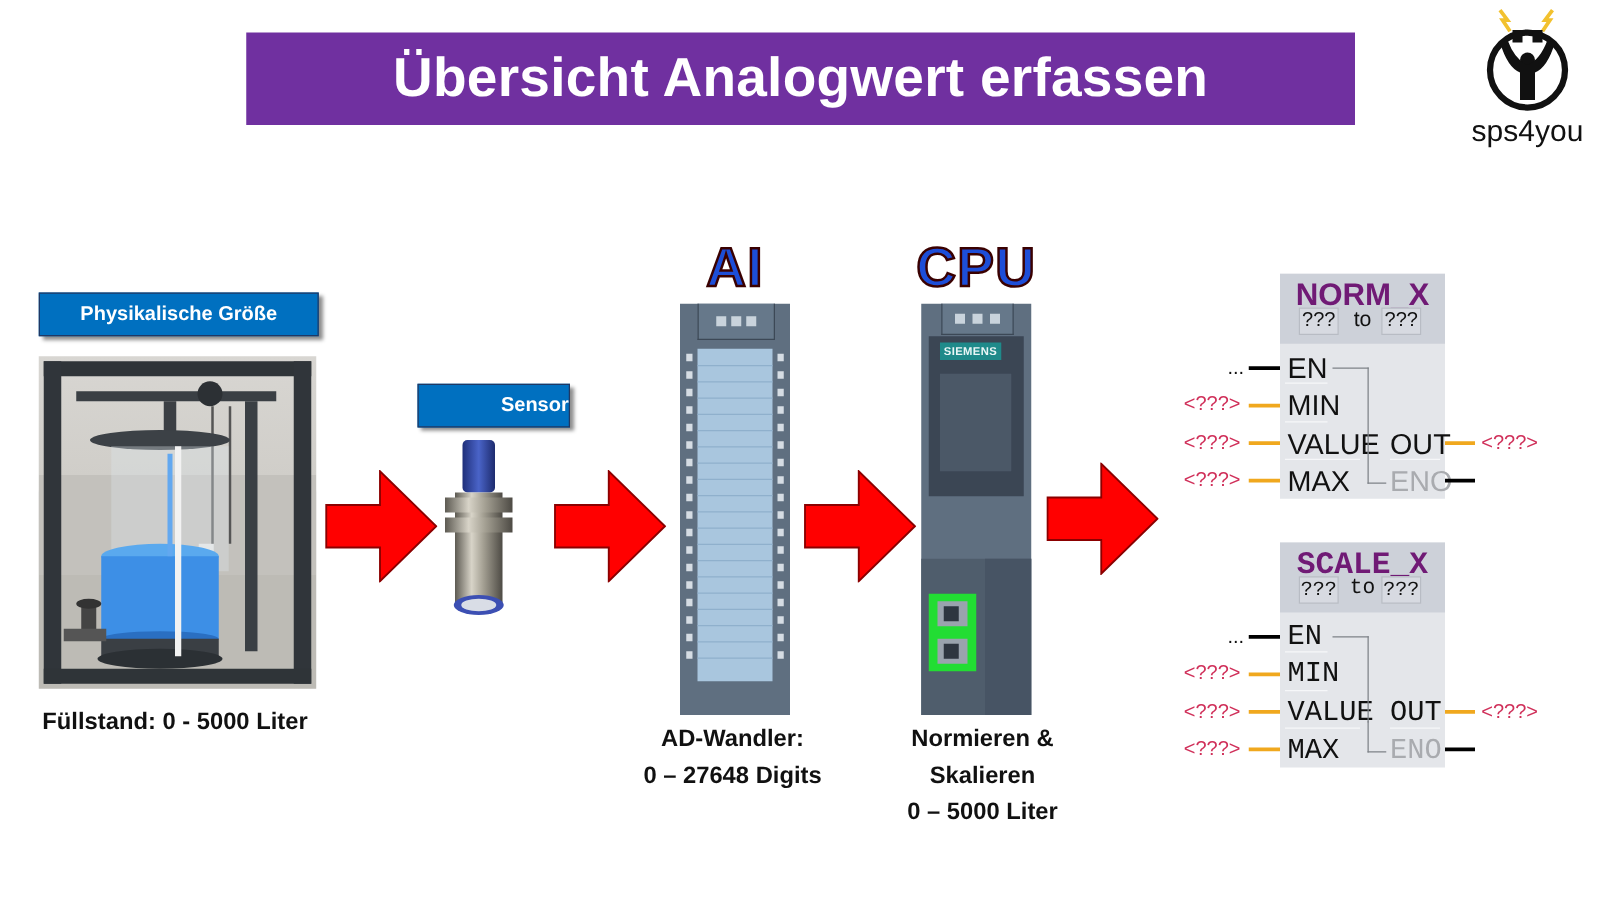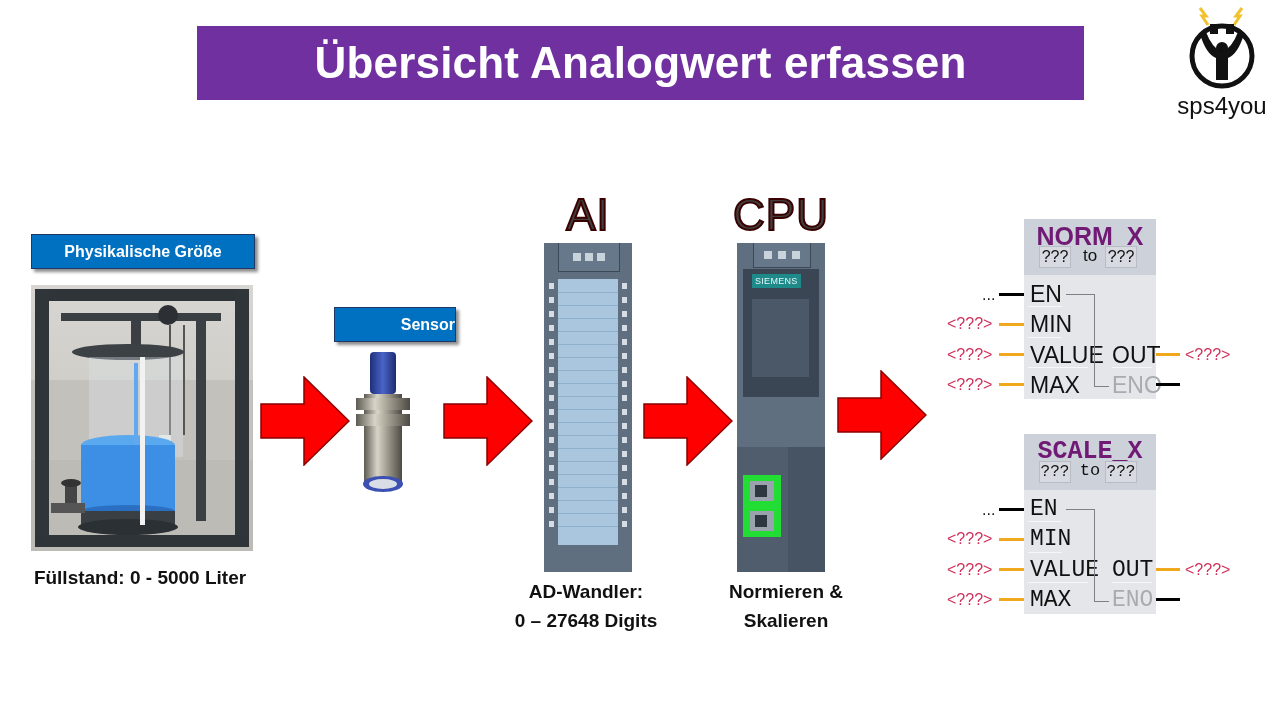--- a/index.html
+++ b/index.html
@@ -21,41 +21,41 @@
                 display:flex; align-items:center; justify-content:center; font-size:16px;
                 box-shadow:3px 3px 3px rgba(0,0,0,0.45); }
 
   
   .tank { left:31px; top:285px; width:222px; height:266px; overflow:hidden;
           background:linear-gradient(#d8d6d2 0%, #cfcdc8 40%, #b9b7b2 41%, #c9c7c3 100%); }
 
   .caption { font-weight:bold; font-size:19px; text-align:center; line-height:29px; color:#111; }
 
   
-  .big-red { font-weight:normal; font-size:44px; color:#404040; text-align:center;
+  .big-red { font-weight:bold; font-size:44px; color:#1d4ed8; text-align:center;
              -webkit-text-stroke:2px #3a0000; letter-spacing:1px; }
 
   
   .arrow { width:90px; height:90px; }
 
   
   .ai-module { left:544px; top:243px; width:88px; height:329px; background:#5f6f80; }
   .ai-top { position:absolute; left:14px; top:0; width:60px; height:28px; border:1px solid #3c4856; border-top:none; background:#66788a; }
   .ai-top i { position:absolute; top:10px; width:8px; height:8px; background:#c9d3dc; }
   .ai-face { position:absolute; left:14px; top:36px; width:60px; height:266px; background:#a9c6de; }
   .ai-face b { position:absolute; left:0; width:60px; height:1px; background:#8fb0cc; }
   .ai-led { position:absolute; width:5px; height:6px; background:#d6dde4; }
 
   
   .cpu-module { left:737px; top:243px; width:88px; height:329px; background:#5f6f80; }
   .cpu-top { position:absolute; left:16px; top:0; width:56px; height:24px; border:1px solid #3c4856; border-top:none; background:#66788a; }
   .cpu-top i { position:absolute; top:8px; width:8px; height:8px; background:#c9d3dc; }
   .cpu-display { position:absolute; left:6px; top:26px; width:76px; height:128px; background:#3b4654; }
   .siemens { position:absolute; left:9px; top:5px; height:14px; padding:0 3px; background:#1f8a8a; color:#e9f6f6;
-             font-size:9px; font-weight:normal; line-height:14px; letter-spacing:0.3px; }
+             font-size:9px; font-weight:bold; line-height:14px; letter-spacing:0.3px; }
   .cpu-screen { position:absolute; left:9px; top:30px; width:57px; height:78px; background:#4b5867; }
   .cpu-lower { position:absolute; left:0; top:204px; width:88px; height:125px; background:#4f5d6c; }
   .cpu-lower-right { position:absolute; left:51px; top:0; width:37px; height:125px; background:#475464; }
   .port-block { position:absolute; left:6px; top:28px; width:38px; height:62px; background:#22dd33; }
   .port { position:absolute; left:7px; width:24px; height:20px; background:#9aa3ad; }
   .port i { position:absolute; left:5px; top:4px; width:12px; height:12px; background:#2e3640; }
 
   
   .fb { width:132px; height:180px; background:#e4e6ea; }
   .fb-head { position:absolute; left:0; top:0; width:132px; height:56px; background:#cdd1d9; }
@@ -263,20 +263,21 @@
         </div>
       <div class="port" style="top:36px">
           <i></i>
         </div>
     </div>
   </div>
 </div>
 <div class="abs caption" style="left:686px; top:577px; width:200px;">
   <div>Normieren &amp;</div>
   <div>Skalieren</div>
+  <div>0 – 5000 Liter</div>
 </div>
 
 <svg class="abs arrow" style="left:837px; top:370px;" viewBox="0 0 90 90">
   <polygon points="1,28 44,28 44,1 89,45 44,89 44,62 1,62" fill="#ff0000" stroke="#8b0000" stroke-width="1.5"></polygon>
 </svg>
 
 <div class="abs fb" style="left:1024px; top:219px;">
   <div class="fb-head">
     <div class="fb-name">NORM_X</div>
     <div class="fb-type" style="left:15px">???</div>

